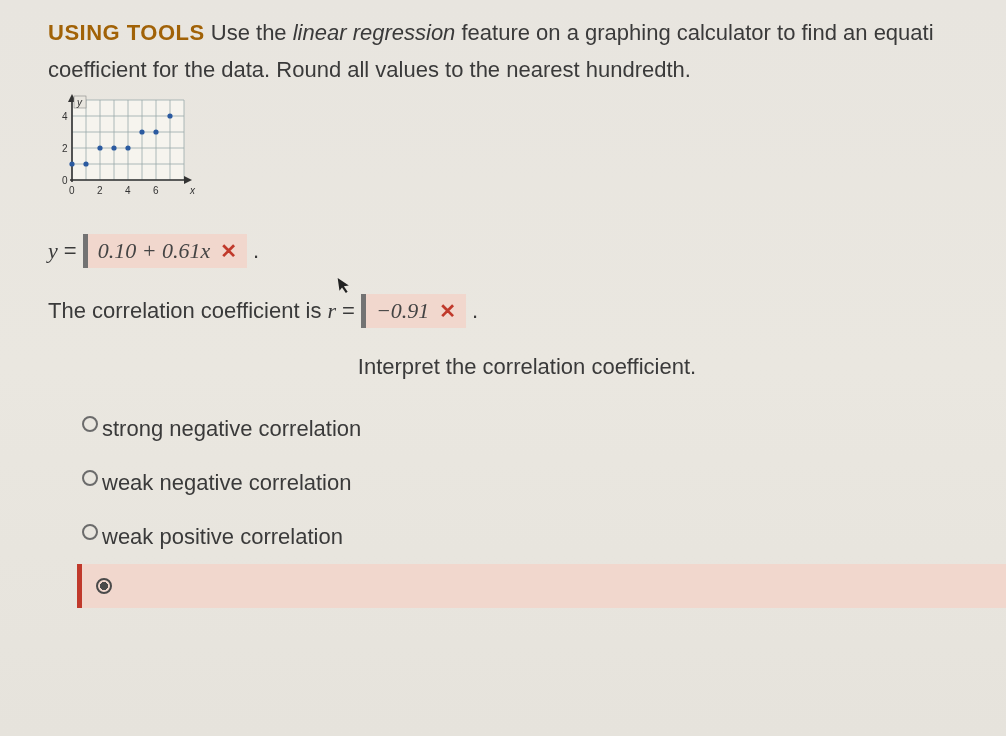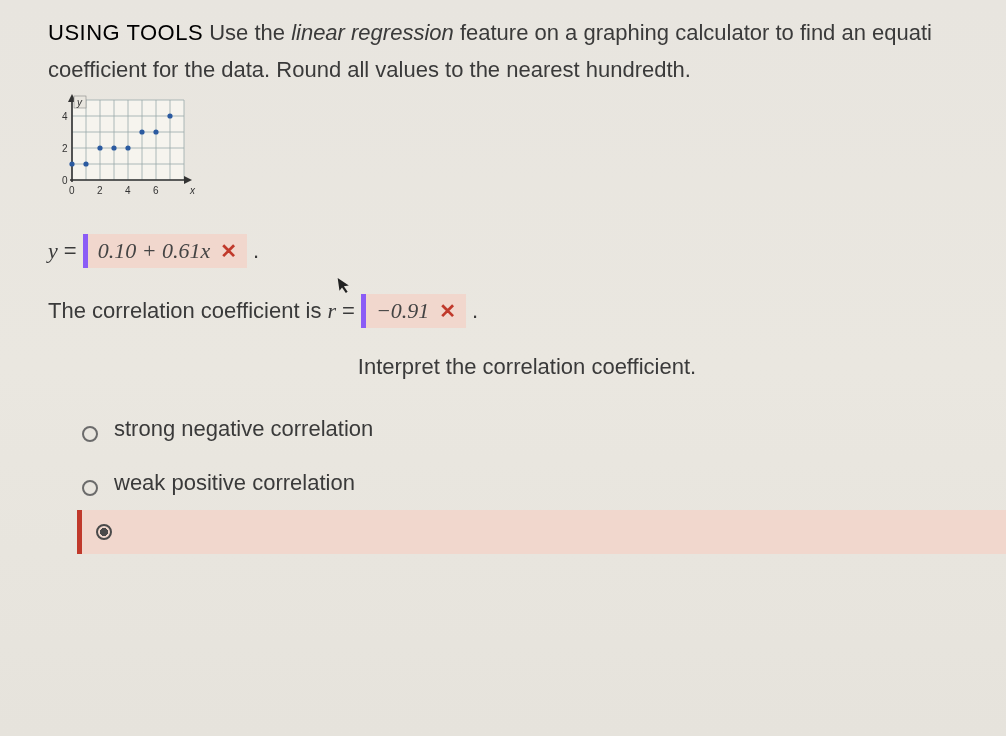--- a/index.html
+++ b/index.html
@@ -11,21 +11,21 @@
     color: #3a3a3a;
     padding: 18px 0 0 48px;
     position: relative;
     overflow: hidden;
   }
   .heading-row {
     font-size: 22px;
     line-height: 1.4;
     margin-bottom: 6px;
   }
-  .label { color: #000000; font-weight: 400; letter-spacing: 0.5px; }
+  .label { color: #a16207; font-weight: 700; letter-spacing: 0.5px; }
   .italic { font-style: italic; }
   .subhead {
     font-size: 22px;
     line-height: 1.4;
   }
   .graph-wrap { margin: 8px 0 26px 2px; }
   .cursor-k {
     position: absolute;
     left: 338px;
     top: 276px;
@@ -40,38 +40,38 @@
     display: flex;
     align-items: center;
     flex-wrap: wrap;
     gap: 6px;
   }
   .math-i { font-style: italic; font-family: "Times New Roman", serif; }
   .answer-pill {
     display: inline-flex;
     align-items: center;
     background: #f1d7cd;
-    border-left: 5px solid #8b5cf6;
+    border-left: 5px solid #737373;
     padding: 4px 10px 4px 10px;
     font-family: "Times New Roman", serif;
     font-size: 22px;
     color: #444;
     gap: 10px;
   }
   .x-mark {
     color: #c0392b;
     font-weight: 900;
     font-size: 20px;
   }
   .interp { font-size: 22px; margin: 18px 0 22px 0; text-align: center; }
   .options { margin-left: 34px; }
   .opt-row {
     display: flex;
-    align-items: flex-end;
-    gap: 16px;
+    align-items: flex-start;
+    gap: 4px;
     font-size: 22px;
     color: #3a3a3a;
     padding: 14px 0 14px 0;
   }
   .radio-empty {
     width: 16px; height: 16px; border: 2px solid #6b6b6b; border-radius: 50%;
     background: transparent;
   }
   .radio-filled {
     width: 16px; height: 16px; border: 2px solid #4a4a4a; border-radius: 50%;
@@ -180,18 +180,22 @@
 
 <div class="interp">Interpret the correlation coefficient.</div>
 
 <div class="options">
   <div class="opt-row">
     <span class="radio-empty"></span>
     <span>strong negative correlation</span>
   </div>
   <div class="opt-row">
     <span class="radio-empty"></span>
+    <span>weak negative correlation</span>
+  </div>
+  <div class="opt-row">
+    <span class="radio-empty"></span>
     <span>weak positive correlation</span>
   </div>
   <div class="opt-row opt-selected">
     <span class="radio-filled"></span>
   </div>
 </div>
 
 </body></html>

